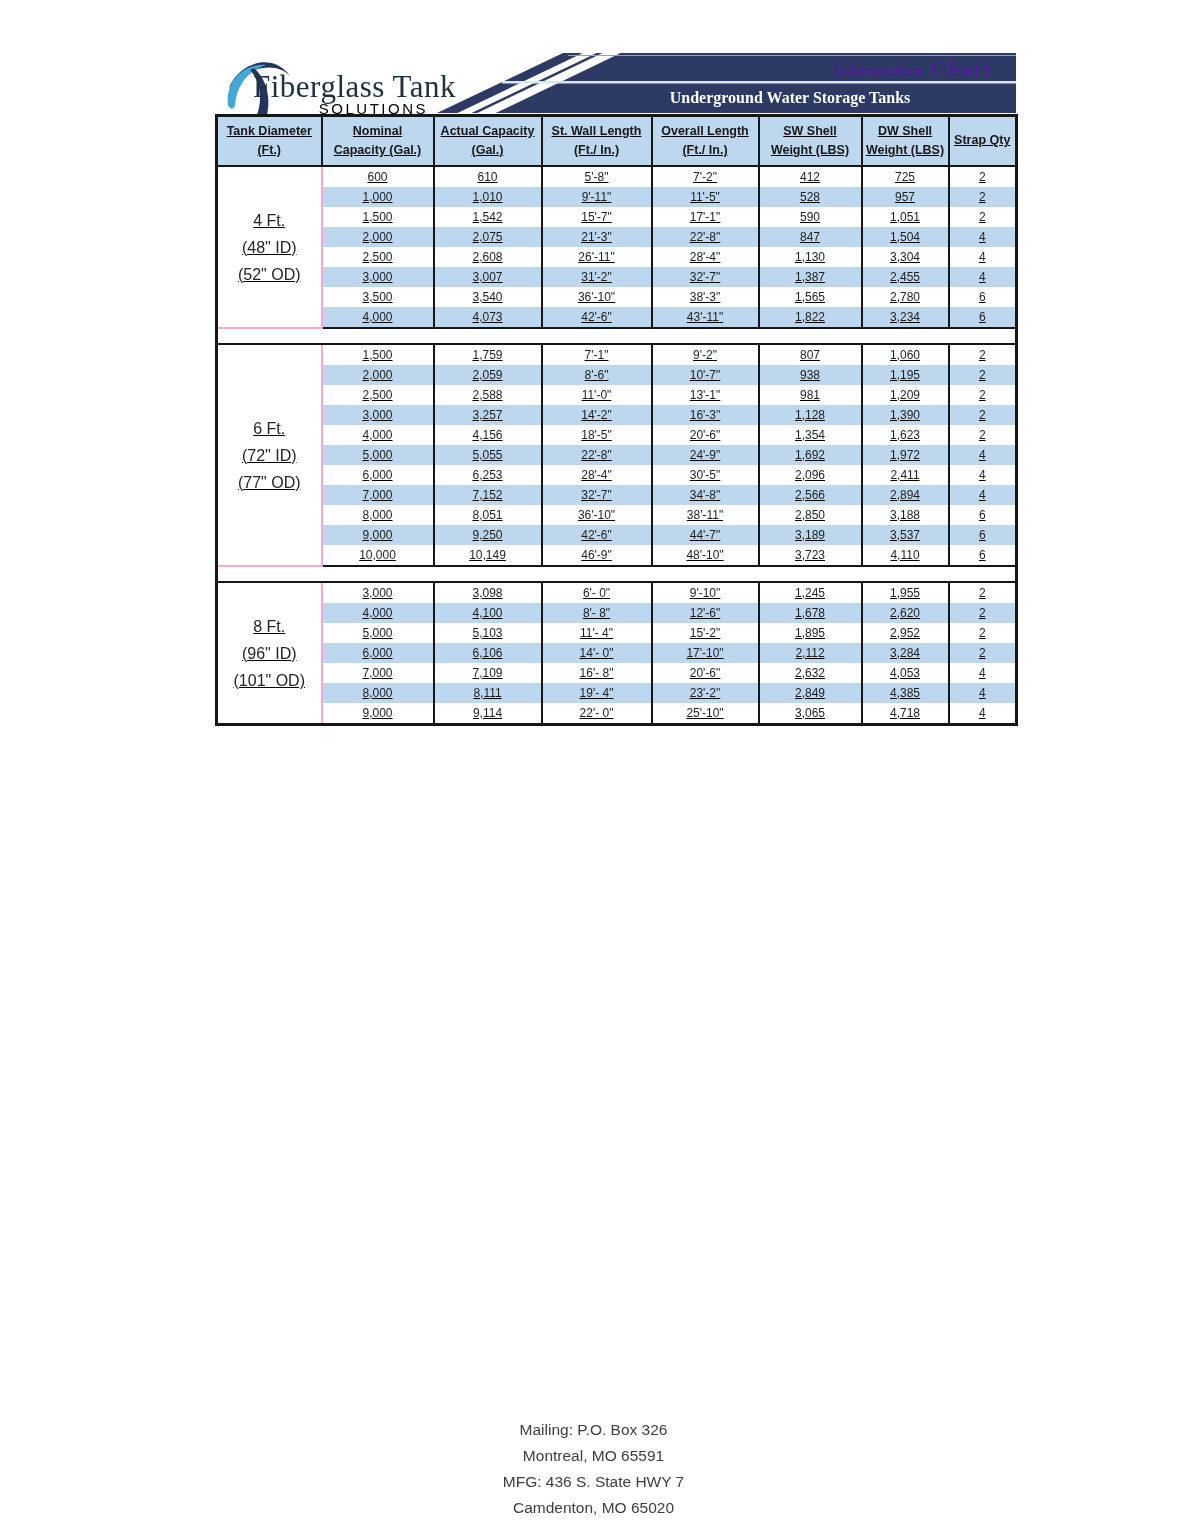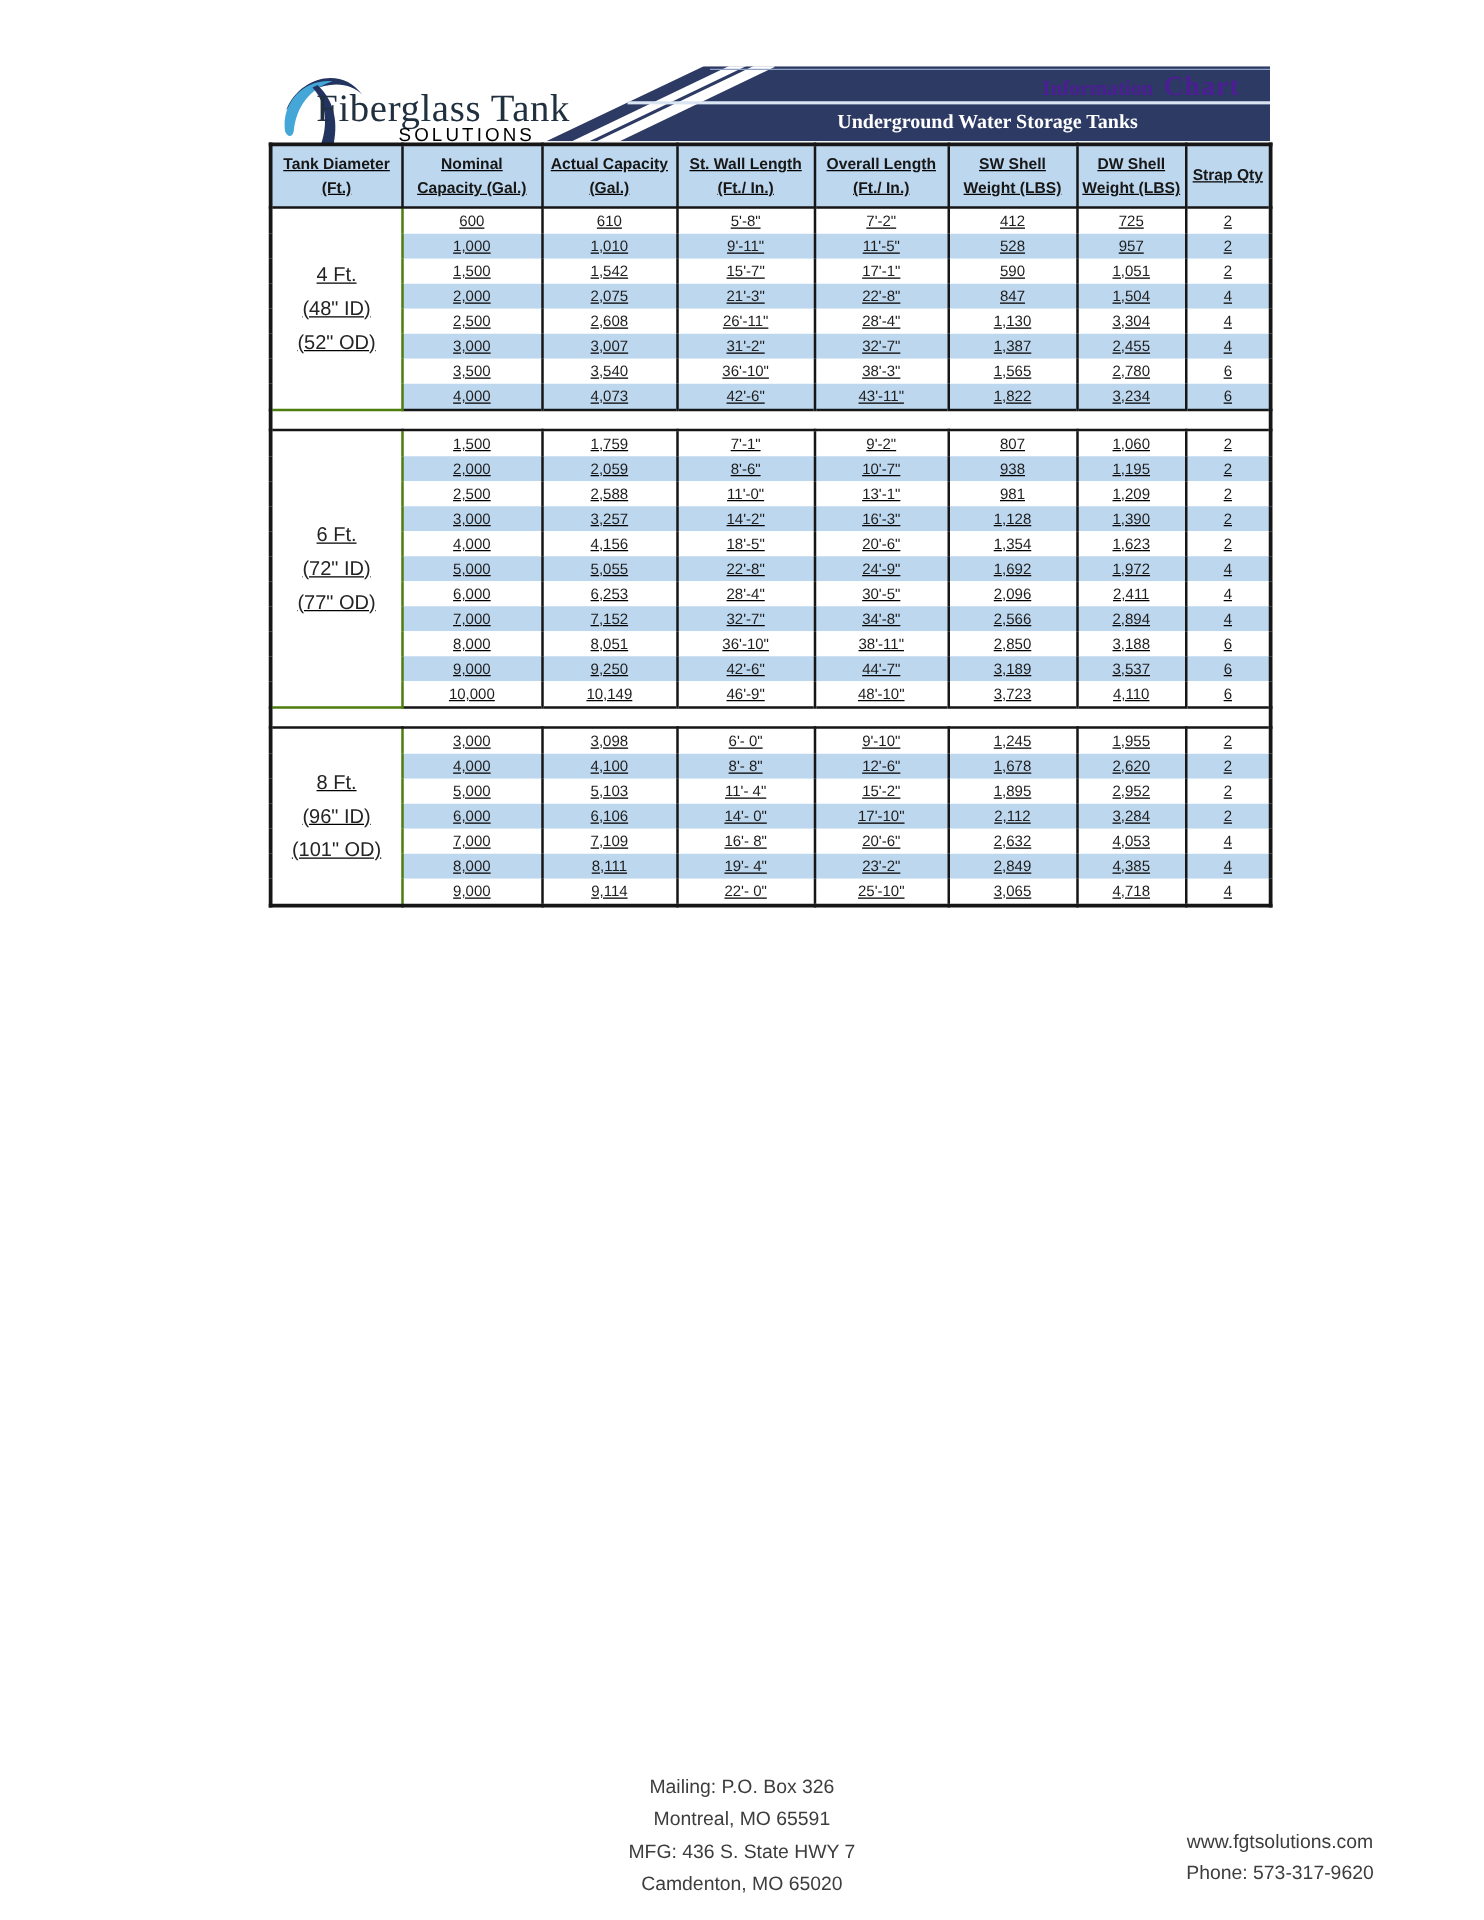--- a/index.html
+++ b/index.html
@@ -50,21 +50,21 @@
     height:46px; padding:1px 0; text-align:center; line-height:1.55;
   }
   .tank-table tbody td {
     border-left:2px solid #161616; border-right:2px solid #161616;
     border-top:none; border-bottom:none;
     font-size:12px; color:#1d1d1d; height:20px; padding:0;
     text-align:center; vertical-align:middle; background:#ffffff;
   }
   .tank-table tr.stripe td { background:#bdd7ee; }
   .tank-table td.label-cell {
-    background:#ffffff !important; border:2px solid #4d7c0f;
+    background:#ffffff !important; border:2px solid #f9a8d4;
     font-size:16px; color:#242424; line-height:27px;
   }
   .tank-table tr.gap-row td {
     border:2px solid #161616; background:#ffffff !important; height:14px;
   }
 
   
   .footer-address {
     position:absolute; left:0; right:0; top:1417px; text-align:center;
     font-size:15.5px; color:#3d3d3d; line-height:26px;
@@ -404,18 +404,14 @@
         </tr>
       </tbody>
     </table>
 
   <div class="footer-address">
     <div>Mailing: P.O. Box 326</div>
     <div>Montreal, MO 65591</div>
     <div>MFG: 436 S. State HWY 7</div>
     <div>Camdenton, MO 65020</div>
   </div>
-  <div class="footer-contact">
-    <div>www.fgtsolutions.com</div>
-    <div>Phone: 573-317-9620</div>
-  </div>
 
 </div>
 
 </body></html>

